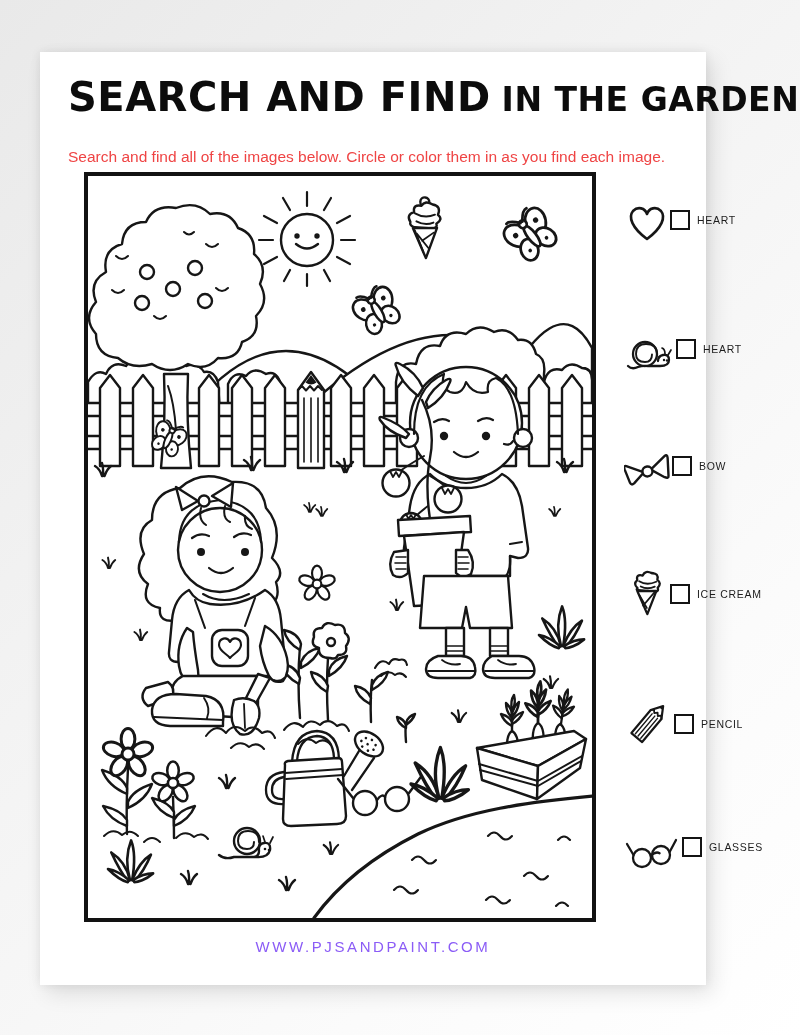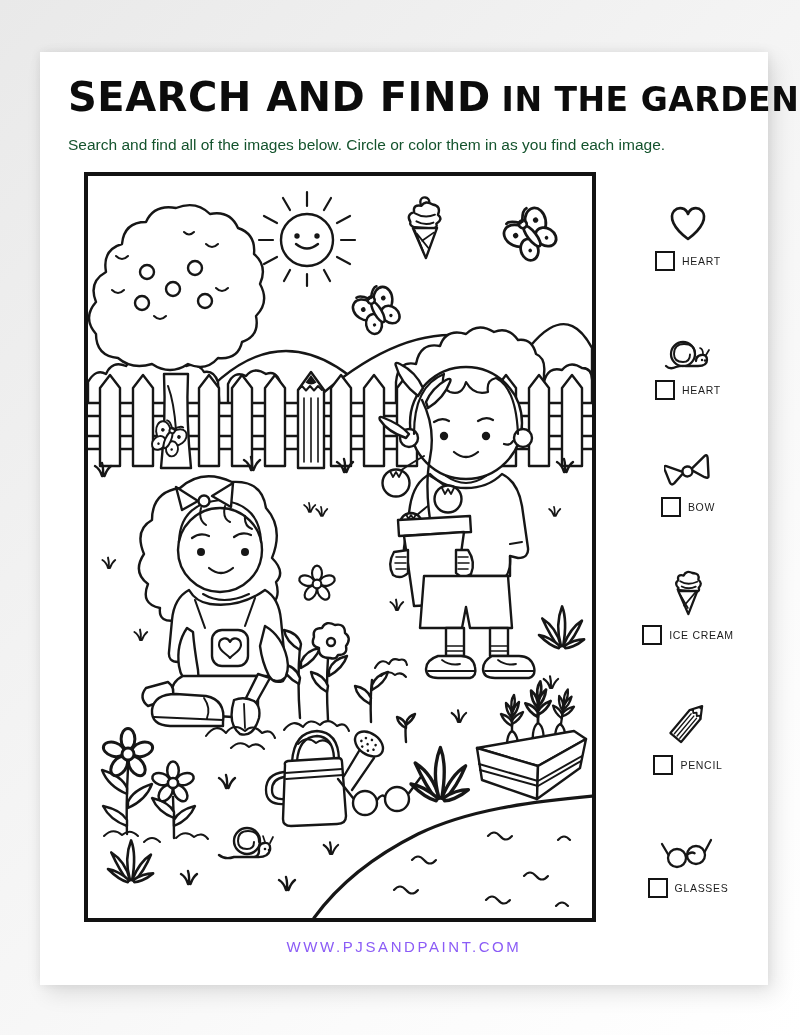--- a/index.html
+++ b/index.html
@@ -2,30 +2,30 @@
 <html><head>
 <meta charset="utf-8">
 <style>
   html,body{margin:0;padding:0;}
   body{
     width:800px;height:1035px;position:relative;overflow:hidden;
     background:linear-gradient(135deg,#e9e9e9 0%,#f3f3f3 40%,#fbfbfb 75%,#ffffff 100%);
     font-family:"Liberation Sans",sans-serif;color:#161616;
   }
   .page{
-    position:absolute;left:40px;top:52px;width:728px;height:933px;background:#fff;
+    position:absolute;left:40px;top:52px;width:666px;height:933px;background:#fff;
     box-shadow:0 0 10px rgba(0,0,0,.08), 7px 9px 20px rgba(0,0,0,.10);
   }
   .title-row{position:absolute;left:28px;top:22px;display:flex;align-items:baseline;gap:11px;white-space:nowrap;}
   .title-main{font-family:"DejaVu Sans",sans-serif;font-weight:800;font-size:40px;letter-spacing:.5px;color:#0c0c0c;}
   .title-suffix{font-family:"DejaVu Sans",sans-serif;font-weight:800;font-size:33px;letter-spacing:.5px;color:#0c0c0c;}
-  .instructions{position:absolute;left:28px;top:84px;width:678px;font-size:15.5px;color:#14532d;}
+  .instructions{position:absolute;left:28px;top:96px;width:678px;font-size:15.5px;color:#ef4444;}
   .scene-frame{position:absolute;left:44px;top:120px;width:504px;height:742px;border:4px solid #121212;background:#fff;}
   .scene-frame svg{display:block;}
-  .check-item{position:absolute;left:584px;width:128px;display:flex;flex-direction:column;align-items:center;}
+  .check-item{position:absolute;left:584px;width:128px;display:flex;flex-direction:row;align-items:center;}
   .check-icon{height:58px;display:flex;align-items:flex-end;justify-content:center;}
   .check-row{display:flex;align-items:center;gap:7px;margin-top:5px;}
   .checkbox{width:16px;height:16px;border:2.5px solid #141414;background:#fff;flex:0 0 auto;}
   .check-label{font-size:10.5px;letter-spacing:.7px;color:#1c1c1c;white-space:nowrap;}
   .footer{position:absolute;left:0;top:886px;width:100%;text-align:center;font-size:15px;letter-spacing:2.6px;color:#8b5cf6;}
   svg *{vector-effect:none;}
 </style>
 </head>
 <body>
 

